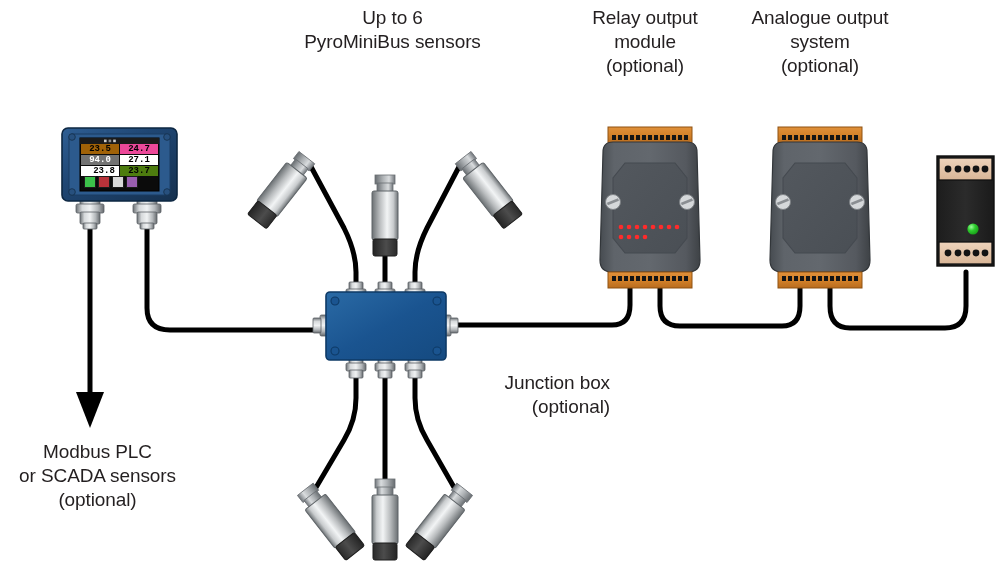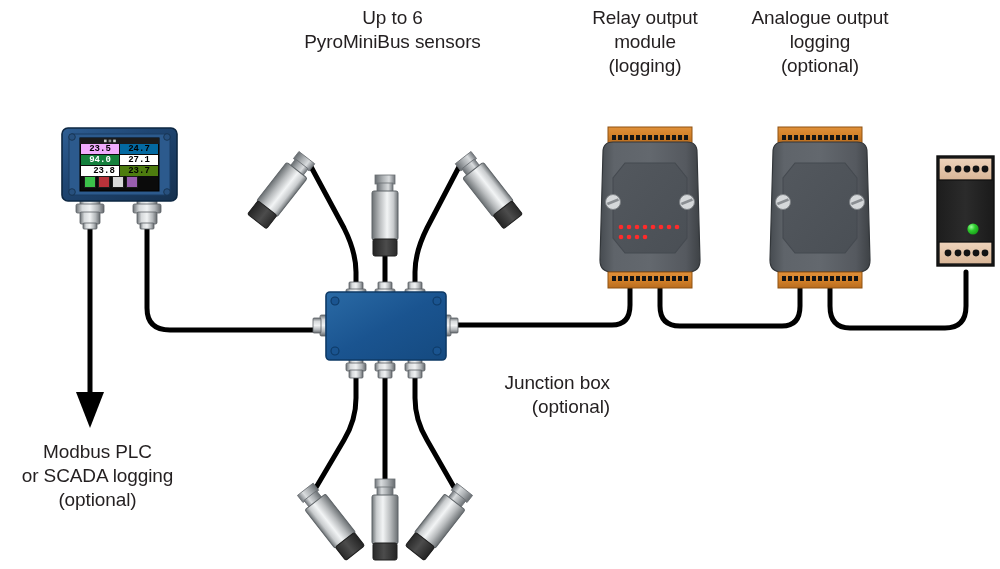--- a/index.html
+++ b/index.html
@@ -412,42 +412,42 @@
         <circle cx="985" cy="253" r="3.4"></circle>
       </g>
 
       <circle cx="973" cy="229" r="5.6" fill="url(#gradLedGreen)"></circle>
     </g>
 
   </svg>
 
   <div style="position:absolute; left:81px; top:144px; width:77px; height:30px;
               display:grid; grid-template-columns:1fr 1fr; grid-template-rows:1fr 1fr 1fr; gap:1px;">
-    <div style="background:#f0abfc; color:#000; font-family:'Liberation Mono',monospace; font-size:9px; font-weight:bold; display:flex; align-items:center; justify-content:center;">23.5</div>
-    <div style="background:#0369a1; color:#000; font-family:'Liberation Mono',monospace; font-size:9px; font-weight:bold; display:flex; align-items:center; justify-content:center;">24.7</div>
-    <div style="background:#15803d; color:#ffffff; font-family:'Liberation Mono',monospace; font-size:9px; font-weight:bold; display:flex; align-items:center; justify-content:center;">94.0</div>
+    <div style="background:#a16207; color:#000; font-family:'Liberation Mono',monospace; font-size:9px; font-weight:bold; display:flex; align-items:center; justify-content:center;">23.5</div>
+    <div style="background:#ec4899; color:#000; font-family:'Liberation Mono',monospace; font-size:9px; font-weight:bold; display:flex; align-items:center; justify-content:center;">24.7</div>
+    <div style="background:#737373; color:#ffffff; font-family:'Liberation Mono',monospace; font-size:9px; font-weight:bold; display:flex; align-items:center; justify-content:center;">94.0</div>
     <div style="background:#ffffff; color:#000; font-family:'Liberation Mono',monospace; font-size:9px; font-weight:bold; display:flex; align-items:center; justify-content:center;">27.1</div>
     <div style="background:#ffffff; color:#000; font-family:'Liberation Mono',monospace; font-size:9px; font-weight:bold; display:flex; align-items:center; justify-content:center;padding-left:8px;">23.8</div>
     <div style="background:#4d7c0f; color:#000; font-family:'Liberation Mono',monospace; font-size:9px; font-weight:bold; display:flex; align-items:center; justify-content:center;">23.7</div>
   </div>
 
   <div style="position:absolute; left:81px; top:176px; width:77px; height:13px; display:flex; gap:2px; padding-left:3px;">
     <div style="width:12px;height:12px;background:#3cc14a;border:1px solid #1b1b1b;"></div>
     <div style="width:12px;height:12px;background:#b8333a;border:1px solid #1b1b1b;"></div>
     <div style="width:12px;height:12px;background:#d8d8d8;border:1px solid #1b1b1b;"></div>
     <div style="width:12px;height:12px;background:#9a5fb0;border:1px solid #1b1b1b;"></div>
   </div>
 
   <div class="caption" id="cap-sensors">Up to 6
 PyroMiniBus sensors</div>
   <div class="caption" id="cap-relay">Relay output
 module
-(logging)</div>
+(optional)</div>
   <div class="caption" id="cap-analogue">Analogue output
-logging
+system
 (optional)</div>
   <div class="caption" id="cap-plc">Modbus PLC
-or SCADA logging
+or SCADA sensors
 (optional)</div>
   <div class="caption" id="cap-junction">Junction box
 (optional)</div>
 
 </div>
 
 </body></html>

